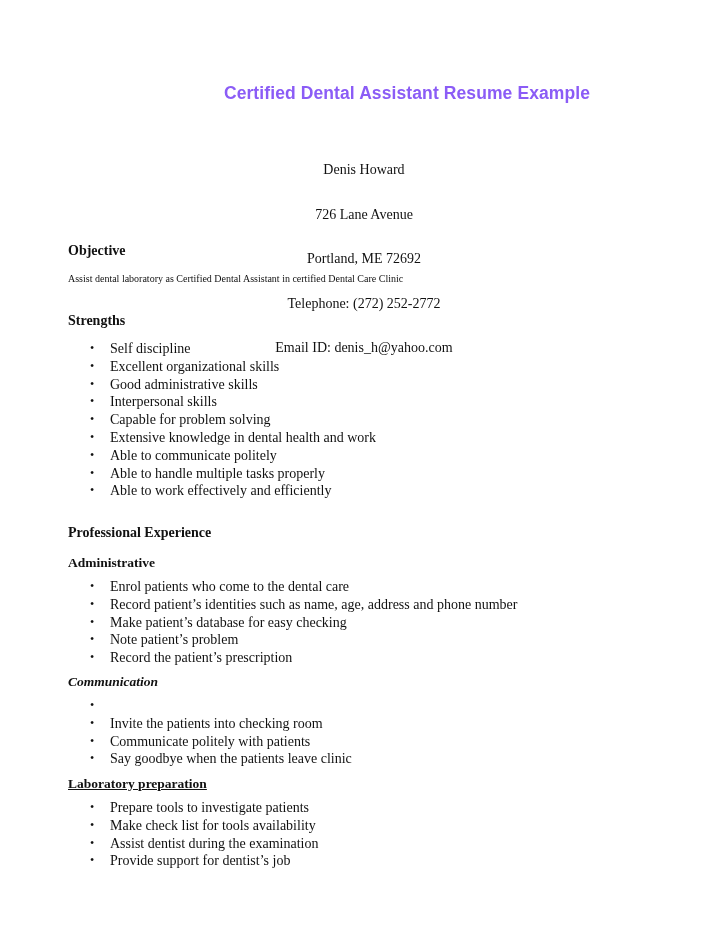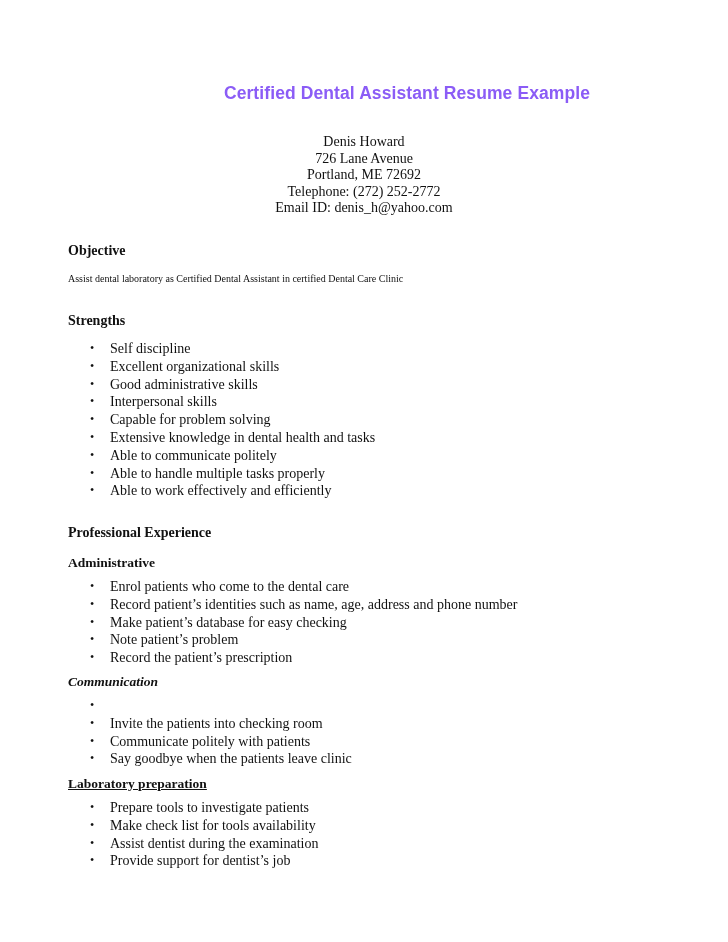--- a/index.html
+++ b/index.html
@@ -14,21 +14,21 @@
     text-align: center;
     font-family: "Liberation Sans", "DejaVu Sans", sans-serif;
     font-weight: bold; font-size: 17.5px; letter-spacing: 0.1px;
     color: #8b5cf6;
     padding-left: 43px;
   }
   .contact {
     position: absolute; left: 0; width: 728px; top: 134px;
     text-align: center; font-size: 14px; line-height: 16.6px;
   }
-  .contact div { white-space: nowrap; }
+  .contact div { white-space: nowrap; margin-top: 28px; }
   .h1 {
     position: absolute; left: 68px;
     font-weight: bold; font-size: 14px; line-height: 24px;
     white-space: nowrap;
   }
   .para {
     position: absolute; left: 68px; font-size: 10px; line-height: 17px; white-space: nowrap;
   }
   .h2 {
     position: absolute; left: 68px; font-weight: bold; font-size: 13.5px; line-height: 17px;
@@ -63,21 +63,21 @@
   <div class="h1" style="top:239px;">Objective</div>
   <div class="para" style="top:270px;">Assist dental laboratory as Certified Dental Assistant in certified Dental Care Clinic</div>
 
   <div class="h1" style="top:309px;">Strengths</div>
   <ul class="blist" style="top:340px;">
     <li><span class="bullet">•</span><span>Self discipline</span></li>
     <li><span class="bullet">•</span><span>Excellent organizational skills</span></li>
     <li><span class="bullet">•</span><span>Good administrative skills</span></li>
     <li><span class="bullet">•</span><span>Interpersonal skills</span></li>
     <li><span class="bullet">•</span><span>Capable for problem solving</span></li>
-    <li><span class="bullet">•</span><span>Extensive knowledge in dental health and tasks</span></li>
+    <li><span class="bullet">•</span><span>Extensive knowledge in dental health and work</span></li>
     <li><span class="bullet">•</span><span>Able to communicate politely</span></li>
     <li><span class="bullet">•</span><span>Able to handle multiple tasks properly</span></li>
     <li><span class="bullet">•</span><span>Able to work effectively and efficiently</span></li>
   </ul>
 
   <div class="h1" style="top:521px;">Professional Experience</div>
 
   <div class="h2" style="top:554px;">Administrative</div>
   <ul class="blist" style="top:578px;">
     <li><span class="bullet">•</span><span>Enrol patients who come to the dental care</span></li>

